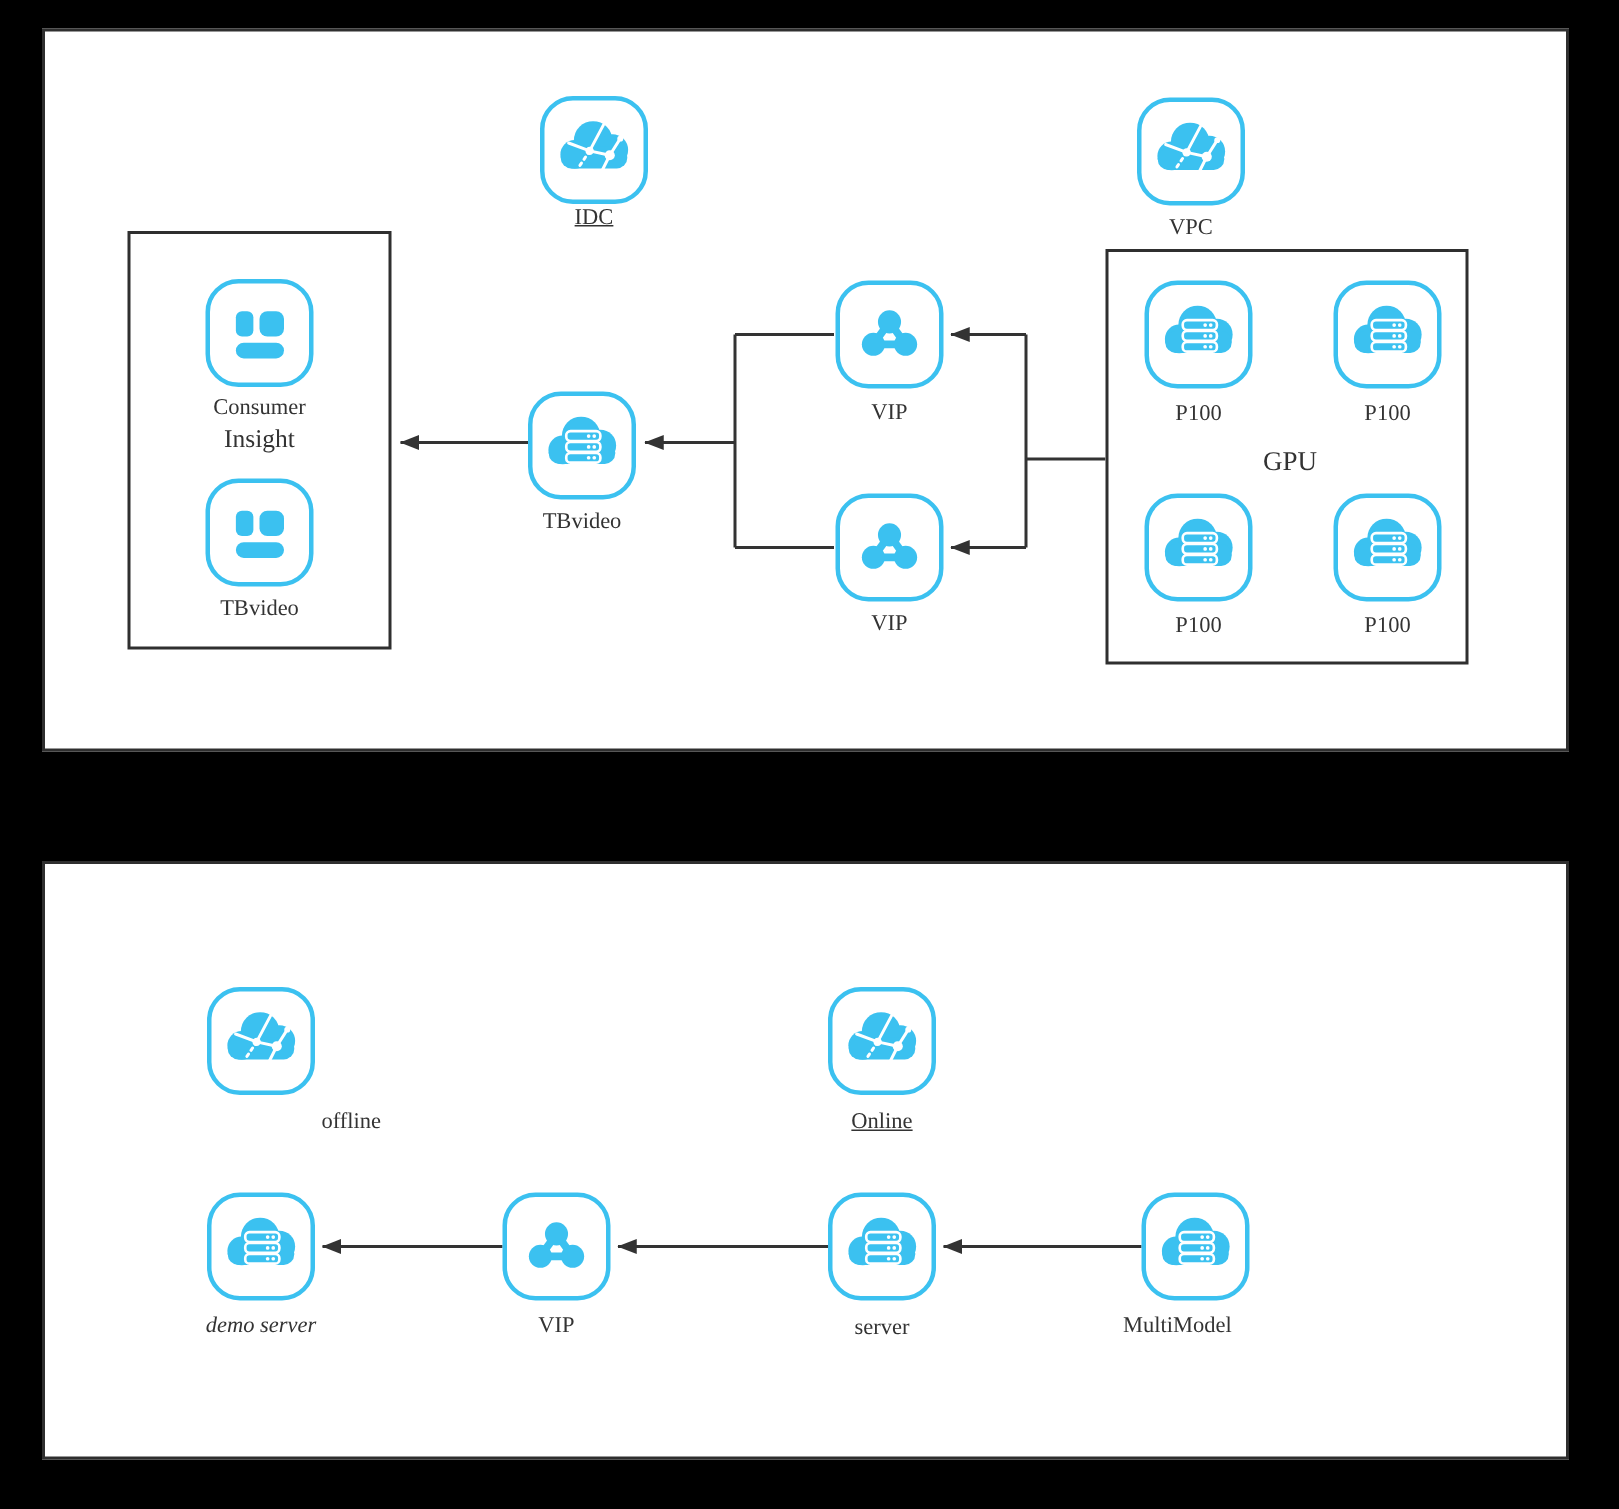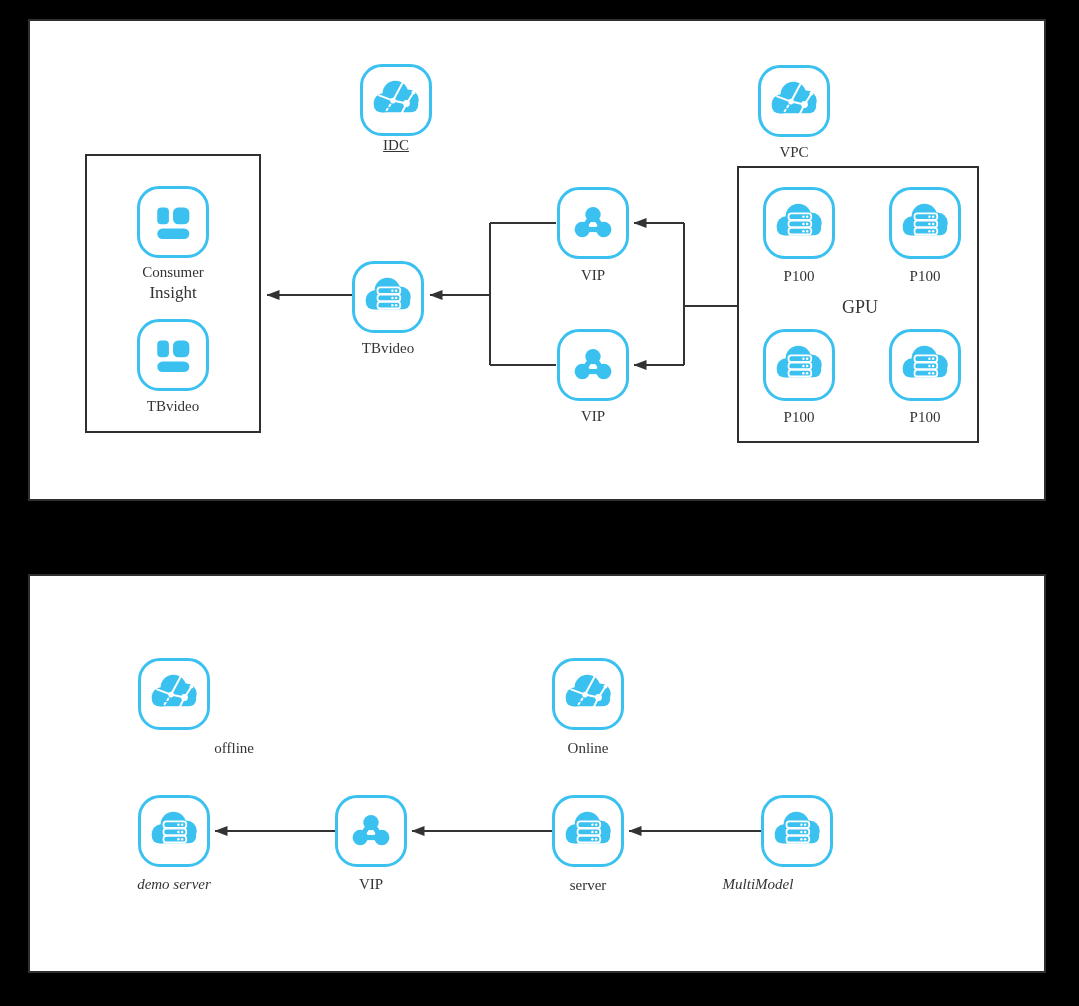--- a/index.html
+++ b/index.html
@@ -212,21 +212,21 @@
       <use href="#sym-cloud-net"></use>
     </svg>
 </div>
 <div class="node-label" style="left:94px;top:738px;text-align:right;">offline</div>
 
 <div class="icon-box" style="left:552px;top:658px;">
   <svg>
       <use href="#sym-cloud-net"></use>
     </svg>
 </div>
-<div class="node-label" style="left:508px;top:738px;">Online</div>
+<div class="node-label" style="left:508px;top:738px;text-decoration:underline;">Online</div>
 
 <div class="icon-box" style="left:138px;top:795px;">
   <svg>
       <use href="#sym-cloud-server"></use>
     </svg>
 </div>
 <div class="node-label" style="left:94px;top:874px;font-style:italic;">demo server</div>
 
 <div class="icon-box" style="left:335px;top:795px;">
   <svg>
@@ -240,13 +240,13 @@
       <use href="#sym-cloud-server"></use>
     </svg>
 </div>
 <div class="node-label" style="left:508px;top:875px;">server</div>
 
 <div class="icon-box" style="left:761px;top:795px;">
   <svg>
       <use href="#sym-cloud-server"></use>
     </svg>
 </div>
-<div class="node-label" style="left:678px;top:874px;font-style:italic;">MultiModel</div>
+<div class="node-label" style="left:705px;top:874px;">MultiModel</div>
 
 </body></html>

